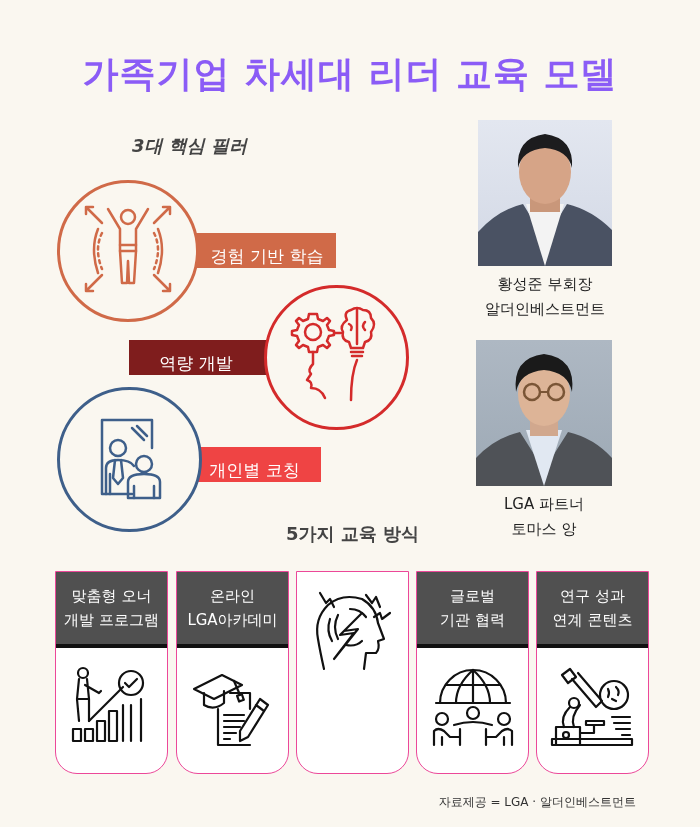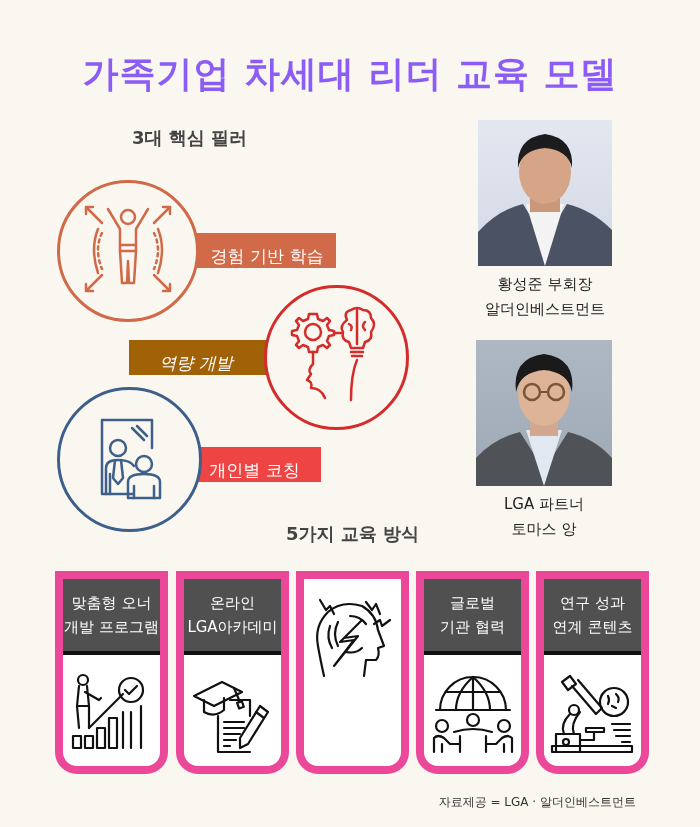--- a/index.html
+++ b/index.html
@@ -25,39 +25,39 @@
 
   .photo {
     position: absolute; width: 134px; height: 146px; overflow: hidden;
   }
   .caption {
     position: absolute; width: 200px; text-align: center; font-size: 15px; color: #222; line-height: 25px;
   }
 
   .card {
     position: absolute; top: 571px; width: 113px; height: 203px;
-    border: 8px solid #ec4899; border-radius: 0 0 22px 22px; background: #fff; overflow: hidden;
+    border: 1px solid #ec4899; border-radius: 0 0 22px 22px; background: #fff; overflow: hidden;
   }
   .card-head {
     height: 76px; background: #505050; color: #fff; font-size: 15px; line-height: 24px;
     display: flex; flex-direction: column; align-items: center; justify-content: center;
     border-bottom: 4px solid #111; text-align: center;
   }
   .card-icon { display: flex; align-items: center; justify-content: center; height: 119px; }
 
   .source {
     position: absolute; right: 64px; top: 794px; font-size: 12px; color: #333;
   }
 </style>
 </head>
 <body>
 
 <div class="title">가족기업 차세대 리더 교육 모델</div>
 
-<div class="section-label" style="left:132px; top:126px;">3대 핵심 필러</div>
+<div class="section-label" style="left:132px; top:134px;font-style:italic;">3대 핵심 필러</div>
 
 <div class="pillar-banner" style="left:190px; top:233px; width:146px; background:#D06A48; padding-left:8px;">
   <span>경험 기반 학습</span>
 </div>
 <div class="pillar-circle" style="left:57px; top:180px; width:142px; height:142px; border-color:#D06A48;">
   <span>
     <svg width="100" height="100" viewBox="0 0 100 100" fill="none" stroke="#D06A48" stroke-width="2.5" stroke-linecap="round" stroke-linejoin="round">
       <circle cx="50" cy="18" r="7"></circle>
       <path d="M30 10 L42 30 L42 52 L58 52 L58 30 L70 10"></path>
       <path d="M42 52 L44 84 L49 84 L50 62 L51 84 L56 84 L58 52"></path>
@@ -67,21 +67,21 @@
       <path d="M20 30 Q12 50 20 74"></path>
       <path d="M80 30 Q88 50 80 74"></path>
       <path d="M8 8 L24 24 M8 8 L8 15 M8 8 L15 8"></path>
       <path d="M92 8 L76 24 M92 8 L92 15 M92 8 L85 8"></path>
       <path d="M8 92 L24 76 M8 92 L8 85 M8 92 L15 92"></path>
       <path d="M92 92 L76 76 M92 92 L92 85 M92 92 L85 92"></path>
     </svg>
   </span>
 </div>
 
-<div class="pillar-banner" style="left:129px; top:340px; width:146px; background:#a16207; padding-right:12px;font-style:italic;">
+<div class="pillar-banner" style="left:129px; top:340px; width:146px; background:#7f1d1d; padding-right:12px;">
   <span>역량 개발</span>
 </div>
 <div class="pillar-circle" style="left:264px; top:285px; width:145px; height:145px; border-color:#D42B2B;">
   <span>
     <svg width="104" height="104" viewBox="0 0 104 104" fill="none" stroke="#D42B2B" stroke-width="2.5" stroke-linecap="round" stroke-linejoin="round">
       <circle cx="28" cy="28" r="8"></circle>
       <path d="M28 10 L32 10 L33 15 L38 17 L42 14 L45 17 L42 21 L44 26 L49 27 L49 31 L44 32 L42 37 L45 41 L42 44 L38 41 L33 43 L32 48 L24 48 L23 43 L18 41 L14 44 L11 41 L14 37 L12 32 L7 31 L7 27 L12 26 L14 21 L11 17 L14 14 L18 17 L23 15 L24 10 Z"></path>
       <path d="M49 29 L56 29"></path>
       <path d="M62 16 Q58 8 66 6 Q72 2 78 6 Q86 6 86 14 Q92 20 86 28 Q88 36 80 38 L78 44 L66 44 L64 38 Q56 36 58 28 Q54 22 62 16 Z"></path>
       <path d="M72 6 L72 40"></path>

